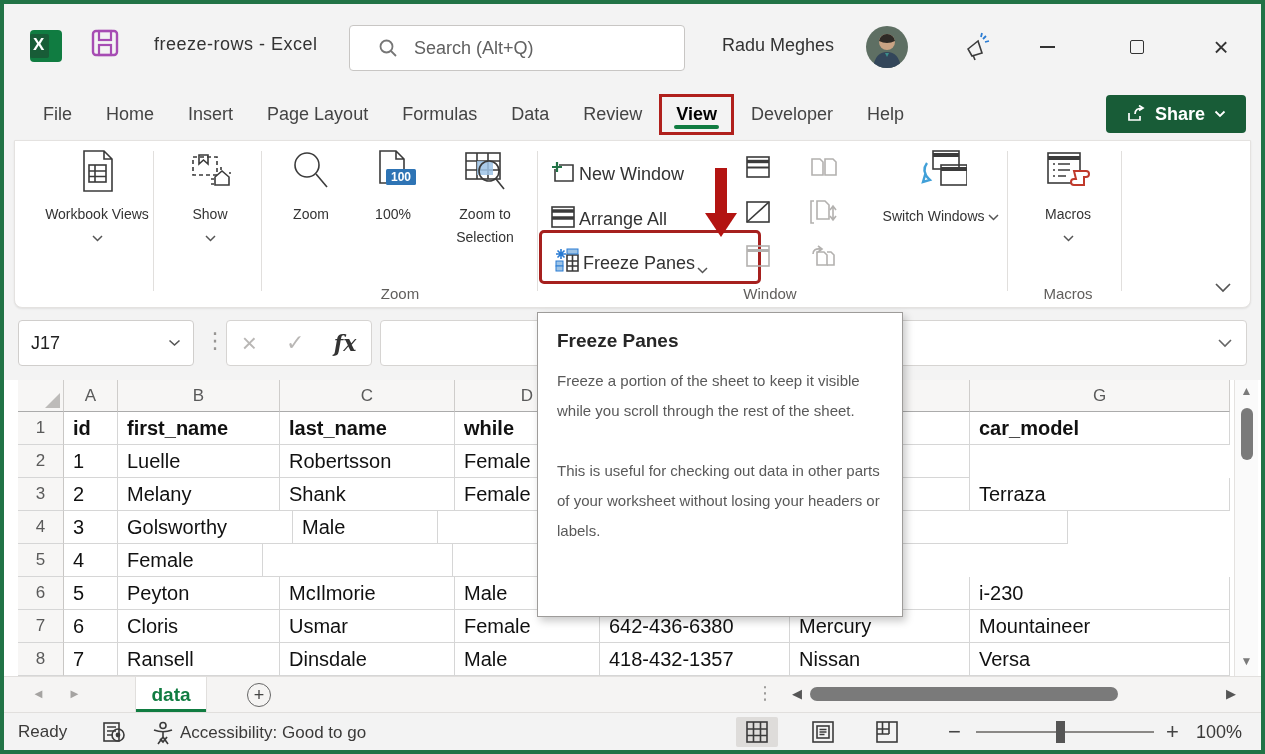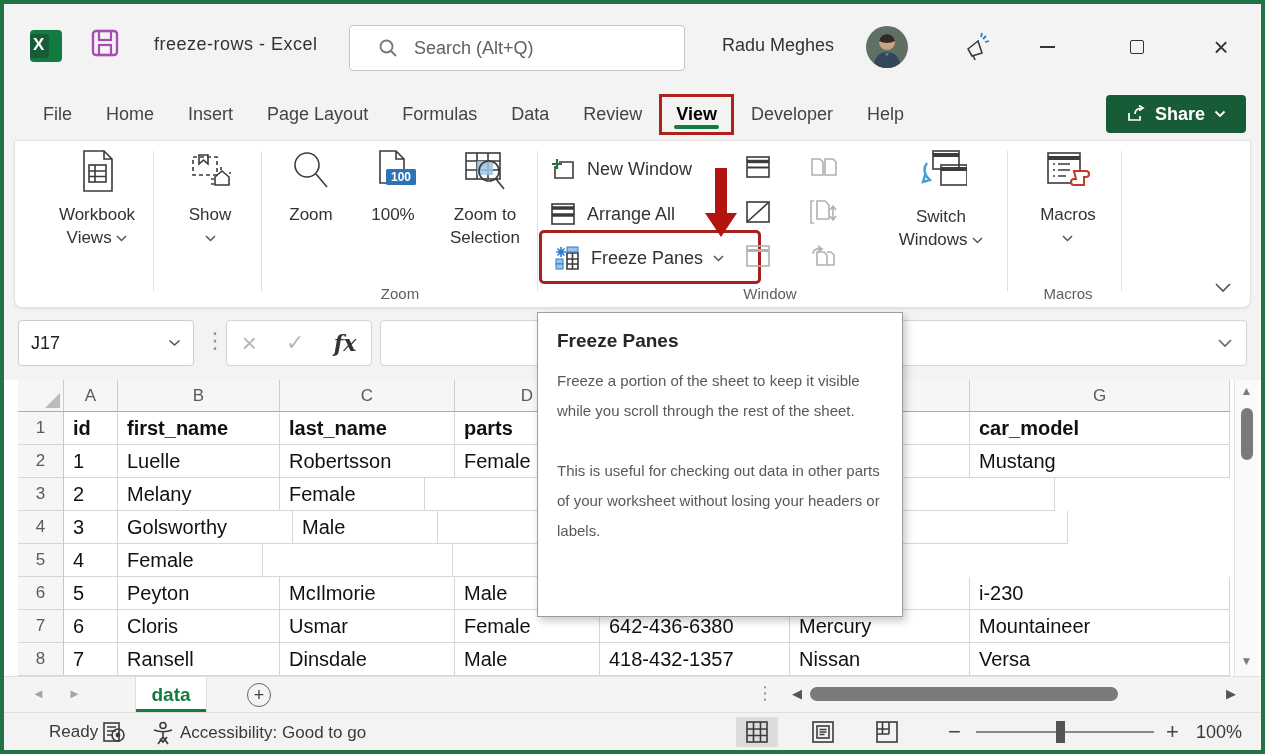--- a/index.html
+++ b/index.html
@@ -33,23 +33,23 @@
   .tab.active::after { content:""; position:absolute; left:12px; right:12px; bottom:3px; height:4px; background:#107C41; border-radius:2px; }
   .share-btn { position:absolute; left:1102px; top:7px; width:140px; height:38px; background:#185C37; border-radius:4px;
                display:flex; align-items:center; justify-content:center; gap:9px; color:#fff; font-size:18px; font-weight:700; }
 
   
   .ribbon { position:absolute; left:14px; top:140px; width:1237px; height:168px; background:#fff;
             border:1px solid #E4E2E0; border-radius:0 0 8px 8px; box-shadow:0 1px 2px rgba(0,0,0,.08); z-index:5; }
   .vsep { position:absolute; top:10px; height:140px; width:1px; background:#E1DFDD; }
   .grp-label { position:absolute; top:144px; font-size:15px; color:#605E5C; text-align:center; }
   .bigbtn { position:absolute; top:8px; display:flex; flex-direction:column; align-items:center; }
-  .bigbtn .lbl { margin-top:10px; font-size:17px; color:#333; text-align:center; line-height:23px; }
+  .bigbtn .lbl { margin-top:10px; font-size:14px; color:#333; text-align:center; line-height:23px; }
   .chev { display:inline-block; vertical-align:middle; }
-  .rowbtn { position:absolute; display:flex; align-items:center; gap:10px; font-size:18px; color:#333; height:32px; }
+  .rowbtn { position:absolute; display:flex; align-items:flex-end; gap:2px; font-size:18px; color:#333; height:32px; }
   .annot-box { position:absolute; left:-9px; top:89px; width:222px; height:54px; border:3px solid #A6201E; border-radius:5px; }
   .red-arrow { position:absolute; left:705px; top:168px; width:32px; height:72px; z-index:20; }
   .red-arrow .shaft { position:absolute; left:10px; top:0; width:12px; height:45px; background:#B31412; }
   .red-arrow .head { position:absolute; left:0; top:45px; width:0; height:0;
                      border-left:16px solid transparent; border-right:16px solid transparent; border-top:24px solid #B31412; }
   .mini { position:absolute; width:30px; height:28px; display:flex; align-items:center; justify-content:center; }
   .collapse-chev { position:absolute; right:18px; bottom:10px; }
 
   
   .formula-row { position:absolute; left:4px; top:308px; right:4px; height:72px; background:#F3F3F3; }
@@ -102,21 +102,21 @@
   .addsheet { position:absolute; left:243px; top:6px; width:24px; height:24px; border:1.6px solid #666; border-radius:50%;
               display:flex; align-items:center; justify-content:center; font-size:18px; color:#444; }
   .hdots { position:absolute; left:752px; top:5px; font-size:18px; color:#979593; }
   .hscroll-larr { position:absolute; left:788px; top:9px; font-size:13px; color:#555; }
   .hscroll-track { position:absolute; left:806px; top:10px; width:412px; height:14px; }
   .hscroll-thumb { position:absolute; left:0; top:0; width:308px; height:14px; background:#7A7A7A; border-radius:7px; }
   .hscroll-rarr { position:absolute; left:1222px; top:9px; font-size:13px; color:#555; }
 
   
   .statusbar { position:absolute; left:4px; top:712px; right:4px; height:38px; background:#F3F3F3; border-top:1px solid #E1DFDD; }
-  .ready { position:absolute; left:14px; top:9px; font-size:17px; color:#3B3A39;margin-left:31px; }
+  .ready { position:absolute; left:14px; top:9px; font-size:17px; color:#3B3A39; }
   .macro-ic { position:absolute; left:98px; top:8px; }
   .acc { position:absolute; left:148px; top:8px; display:flex; align-items:center; gap:6px; font-size:17px; color:#3B3A39; }
   .viewbtn { position:absolute; top:4px; width:42px; height:30px; display:flex; align-items:center; justify-content:center; border-radius:2px; }
   .viewbtn.active { background:#DEDCDA; }
   .zminus { position:absolute; left:944px; top:6px; font-size:22px; color:#444; }
   .ztrack { position:absolute; left:972px; top:18px; width:178px; height:2px; background:#8A8886; }
   .zthumb { position:absolute; left:1052px; top:8px; width:9px; height:22px; background:#555; }
   .zplus { position:absolute; left:1162px; top:6px; font-size:22px; color:#444; }
   .zlabel { position:absolute; left:1192px; top:9px; font-size:18px; color:#3B3A39; }
 
@@ -409,39 +409,39 @@
           <div class="colhead" style="width: 145px;">D</div>
           <div class="colhead" style="width: 190px;">E</div>
           <div class="colhead" style="width: 180px;">F</div>
           <div class="colhead" style="width: 260px;">G</div>
         </div>
         <div class="grow">
           <div class="rn" style="width: 46px;">1</div>
           <div class="cell hdr" style="width: 54px;">id</div>
           <div class="cell hdr" style="width: 162px;">first_name</div>
           <div class="cell hdr" style="width: 175px;">last_name</div>
-          <div class="cell hdr" style="width: 145px;">parts</div>
+          <div class="cell hdr" style="width: 145px;">while</div>
           <div class="cell hdr" style="width: 190px;"></div>
           <div class="cell hdr" style="width: 180px;">car_make</div>
           <div class="cell hdr" style="width: 260px;">car_model</div>
         </div>
         <div class="grow">
           <div class="rn" style="width: 46px;">2</div>
           <div class="cell" style="width: 54px;">1</div>
           <div class="cell" style="width: 162px;">Luelle</div>
           <div class="cell" style="width: 175px;">Robertsson</div>
           <div class="cell" style="width: 145px;">Female</div>
           <div class="cell" style="width: 190px;"></div>
           <div class="cell" style="width: 180px;"></div>
-          <div class="cell" style="width: 260px;">Mustang</div>
         </div>
         <div class="grow">
           <div class="rn" style="width: 46px;">3</div>
           <div class="cell" style="width: 54px;">2</div>
           <div class="cell" style="width: 162px;">Melany</div>
+          <div class="cell" style="width: 175px;">Shank</div>
           <div class="cell" style="width: 145px;">Female</div>
           <div class="cell" style="width: 190px;"></div>
           <div class="cell" style="width: 180px;"></div>
           <div class="cell" style="width: 260px;">Terraza</div>
         </div>
         <div class="grow">
           <div class="rn" style="width: 46px;">4</div>
           <div class="cell" style="width: 54px;">3</div>
           <div class="cell" style="width: 175px;">Golsworthy</div>
           <div class="cell" style="width: 145px;">Male</div>

